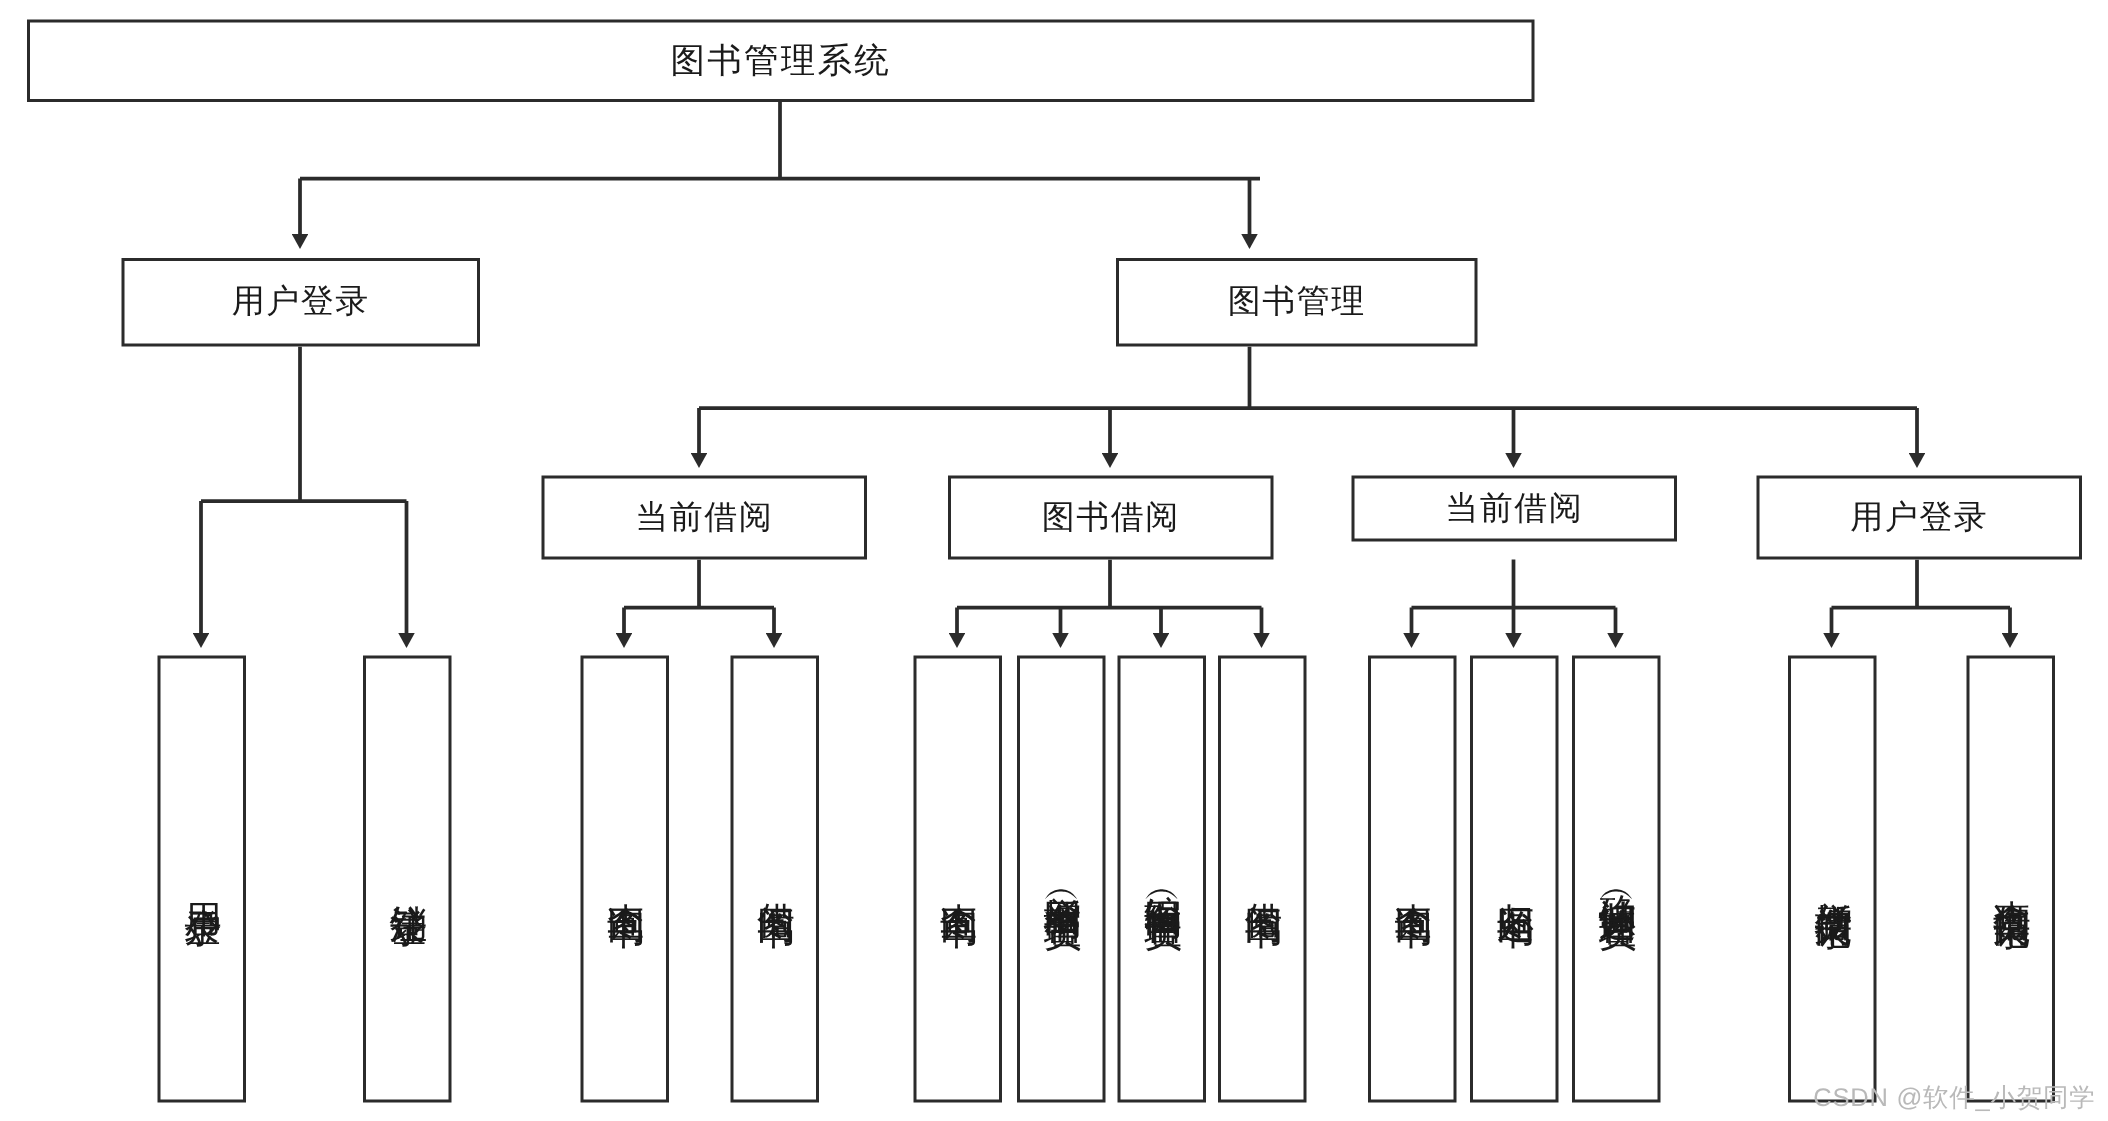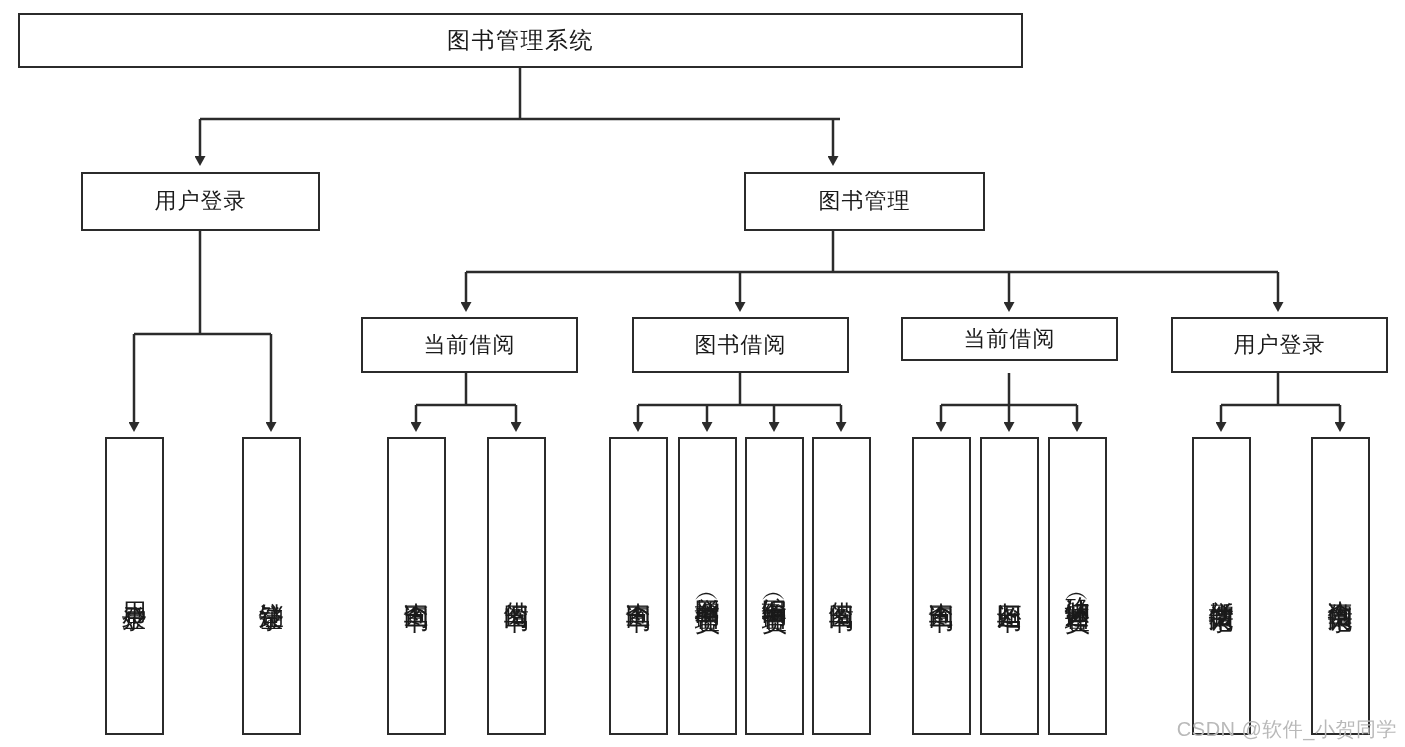--- a/index.html
+++ b/index.html
@@ -53,21 +53,21 @@
     font-size: 25px;
     line-height: 1.22;
     letter-spacing: 2px;
     text-align: center;
     max-height: 100%;
   }
   #watermark {
     position: absolute;
     right: 8px;
     bottom: 4px;
-    font-size: 20px;
+    font-size: 17px;
     color: #b9b9b9;
     letter-spacing: 0.5px;
     white-space: nowrap;
     pointer-events: none;
   }
 </style>
 </head>
 <body>
 
 <div id="stage">

